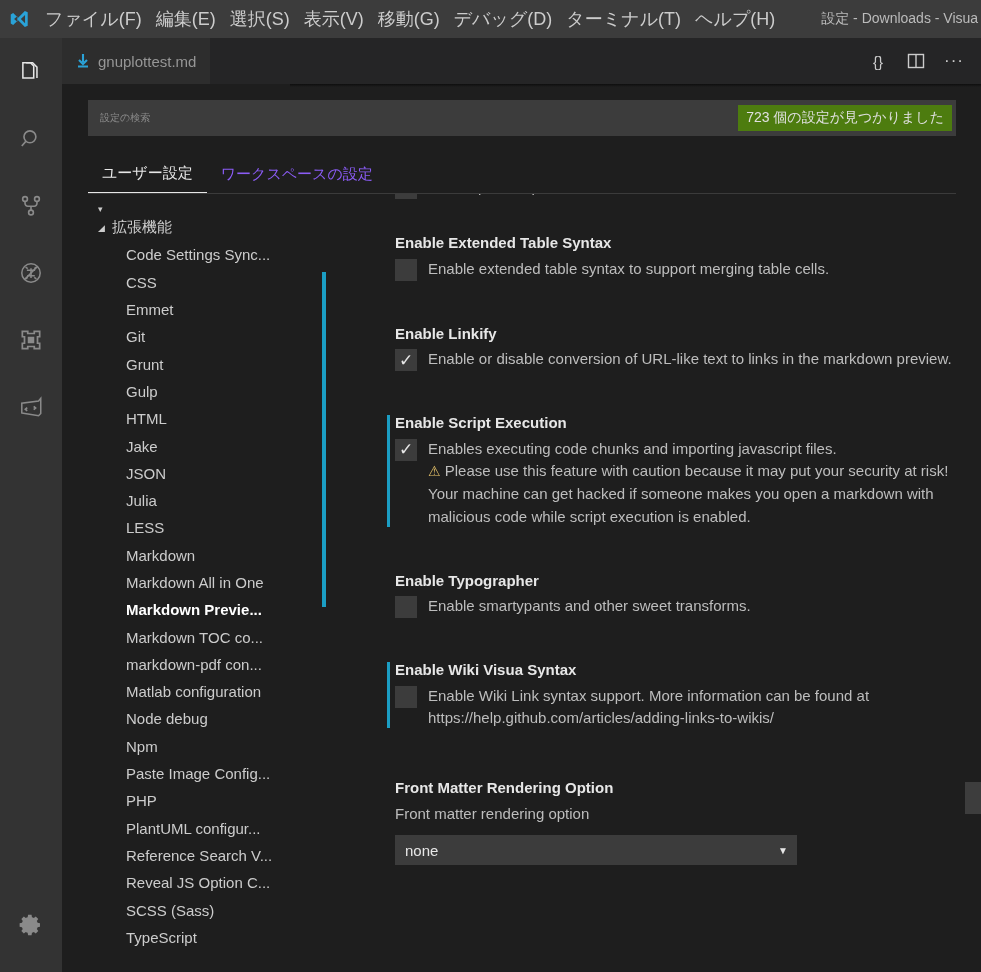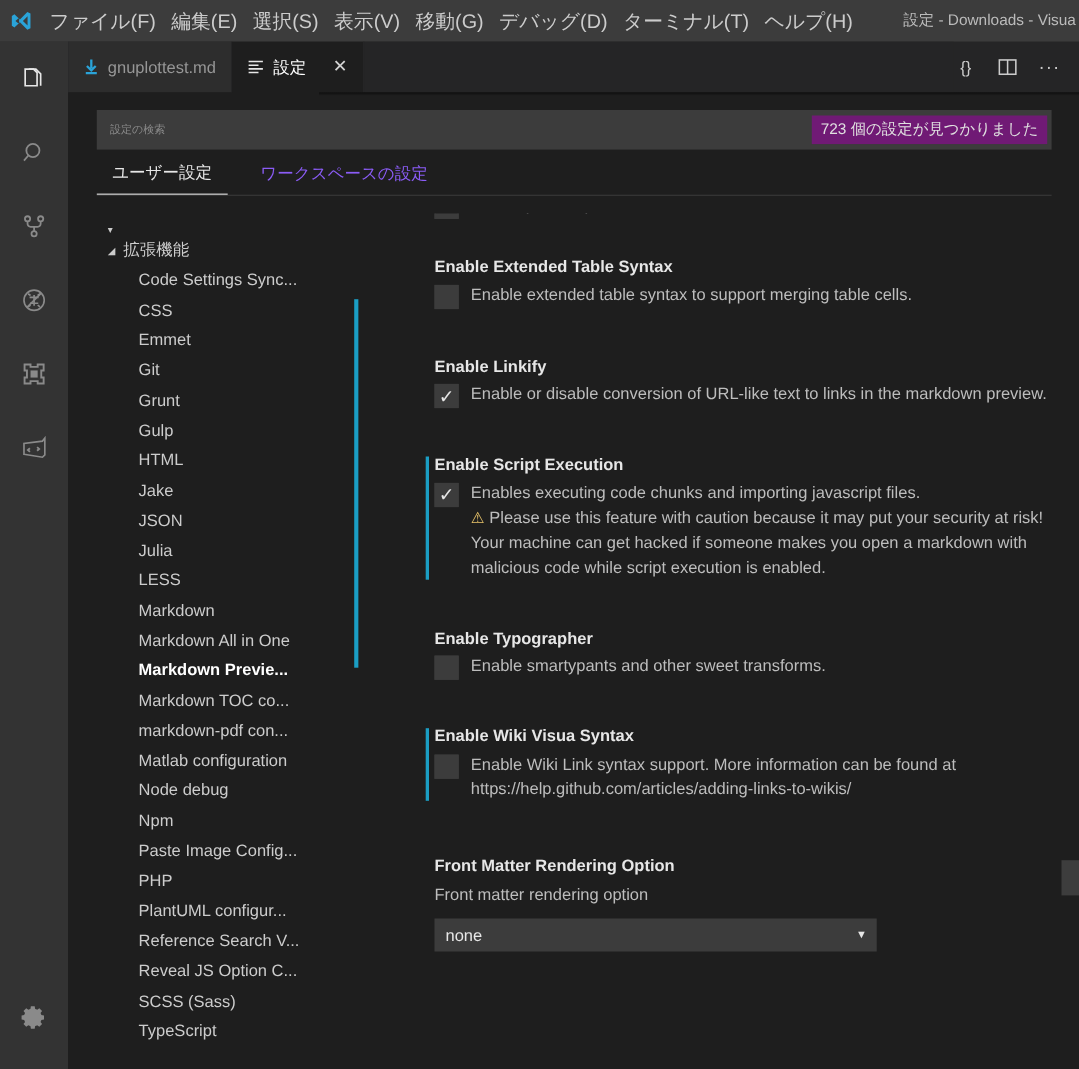--- a/index.html
+++ b/index.html
@@ -75,27 +75,27 @@
   }
   .search-row {
     position: absolute; left: 26px; top: 16px; width: 868px; height: 36px;
     background: #3c3c3c;
     display: flex; align-items: center;
   }
   .search-input-fake {
     flex: 1 1 auto; padding-left: 12px; color: #8c8c8c; font-size: 10px;
   }
   .search-count {
-    background: #701a75; color: #e0e0e0; font-size: 14px;
+    background: #4d7c0f; color: #e0e0e0; font-size: 14px;
     padding: 4px 8px; margin-right: 4px; white-space: nowrap;
   }
 
   .tabs-row {
-    position: absolute; left: 26px; top: 56px; width: 868px; height: 38px;
-    display: flex; align-items: flex-end; gap: 16px;
+    position: absolute; left: 26px; top: 72px; width: 868px; height: 38px;
+    display: flex; align-items: flex-end; gap: 0;
     border-bottom: 1px solid #3b3b3b;
   }
   .settings-tab {
     padding: 0 14px 9px 14px; font-size: 15px; color: #8b5cf6; white-space: nowrap;
   }
   .settings-tab.active { color: #e7e7e7; border-bottom: 1px solid #e7e7e7; }
 
   
   .tree {
     position: absolute; left: 26px; top: 110px; width: 238px; height: 778px;
@@ -241,29 +241,20 @@
   </div>
 
   <div class="tabbar">
     <div class="tab">
       <span>
         <svg width="14" height="16" viewBox="0 0 14 16">
             <path d="M7 1 v8 M3 7 l4 4 l4 -4 M2 13.5 h10" stroke="#2aa3d8" stroke-width="2.1" fill="none"></path>
           </svg>
       </span>
       <span>gnuplottest.md</span>
-    </div>
-    <div class="tab active">
-      <span>
-        <svg width="15" height="14" viewBox="0 0 15 14" stroke="#e7e7e7" stroke-width="1.4">
-          <path d="M1 2 h13 M1 5.3 h9 M1 8.6 h13 M1 11.9 h9"></path>
-        </svg>
-      </span>
-      <span>設定</span>
-      <span class="tab-close">✕</span>
     </div>
     <div class="tab-filler"></div>
     <div class="tab-actions">
       <span class="tab-action" style="font-size:15px;">{}</span>
       <span class="tab-action">
         <svg width="18" height="18" viewBox="0 0 18 18" fill="none" stroke="#cccccc" stroke-width="1.4">
           <rect x="1.5" y="2.5" width="15" height="13"></rect>
             <path d="M9 2.5 v13"></path>
         </svg>
       </span>

